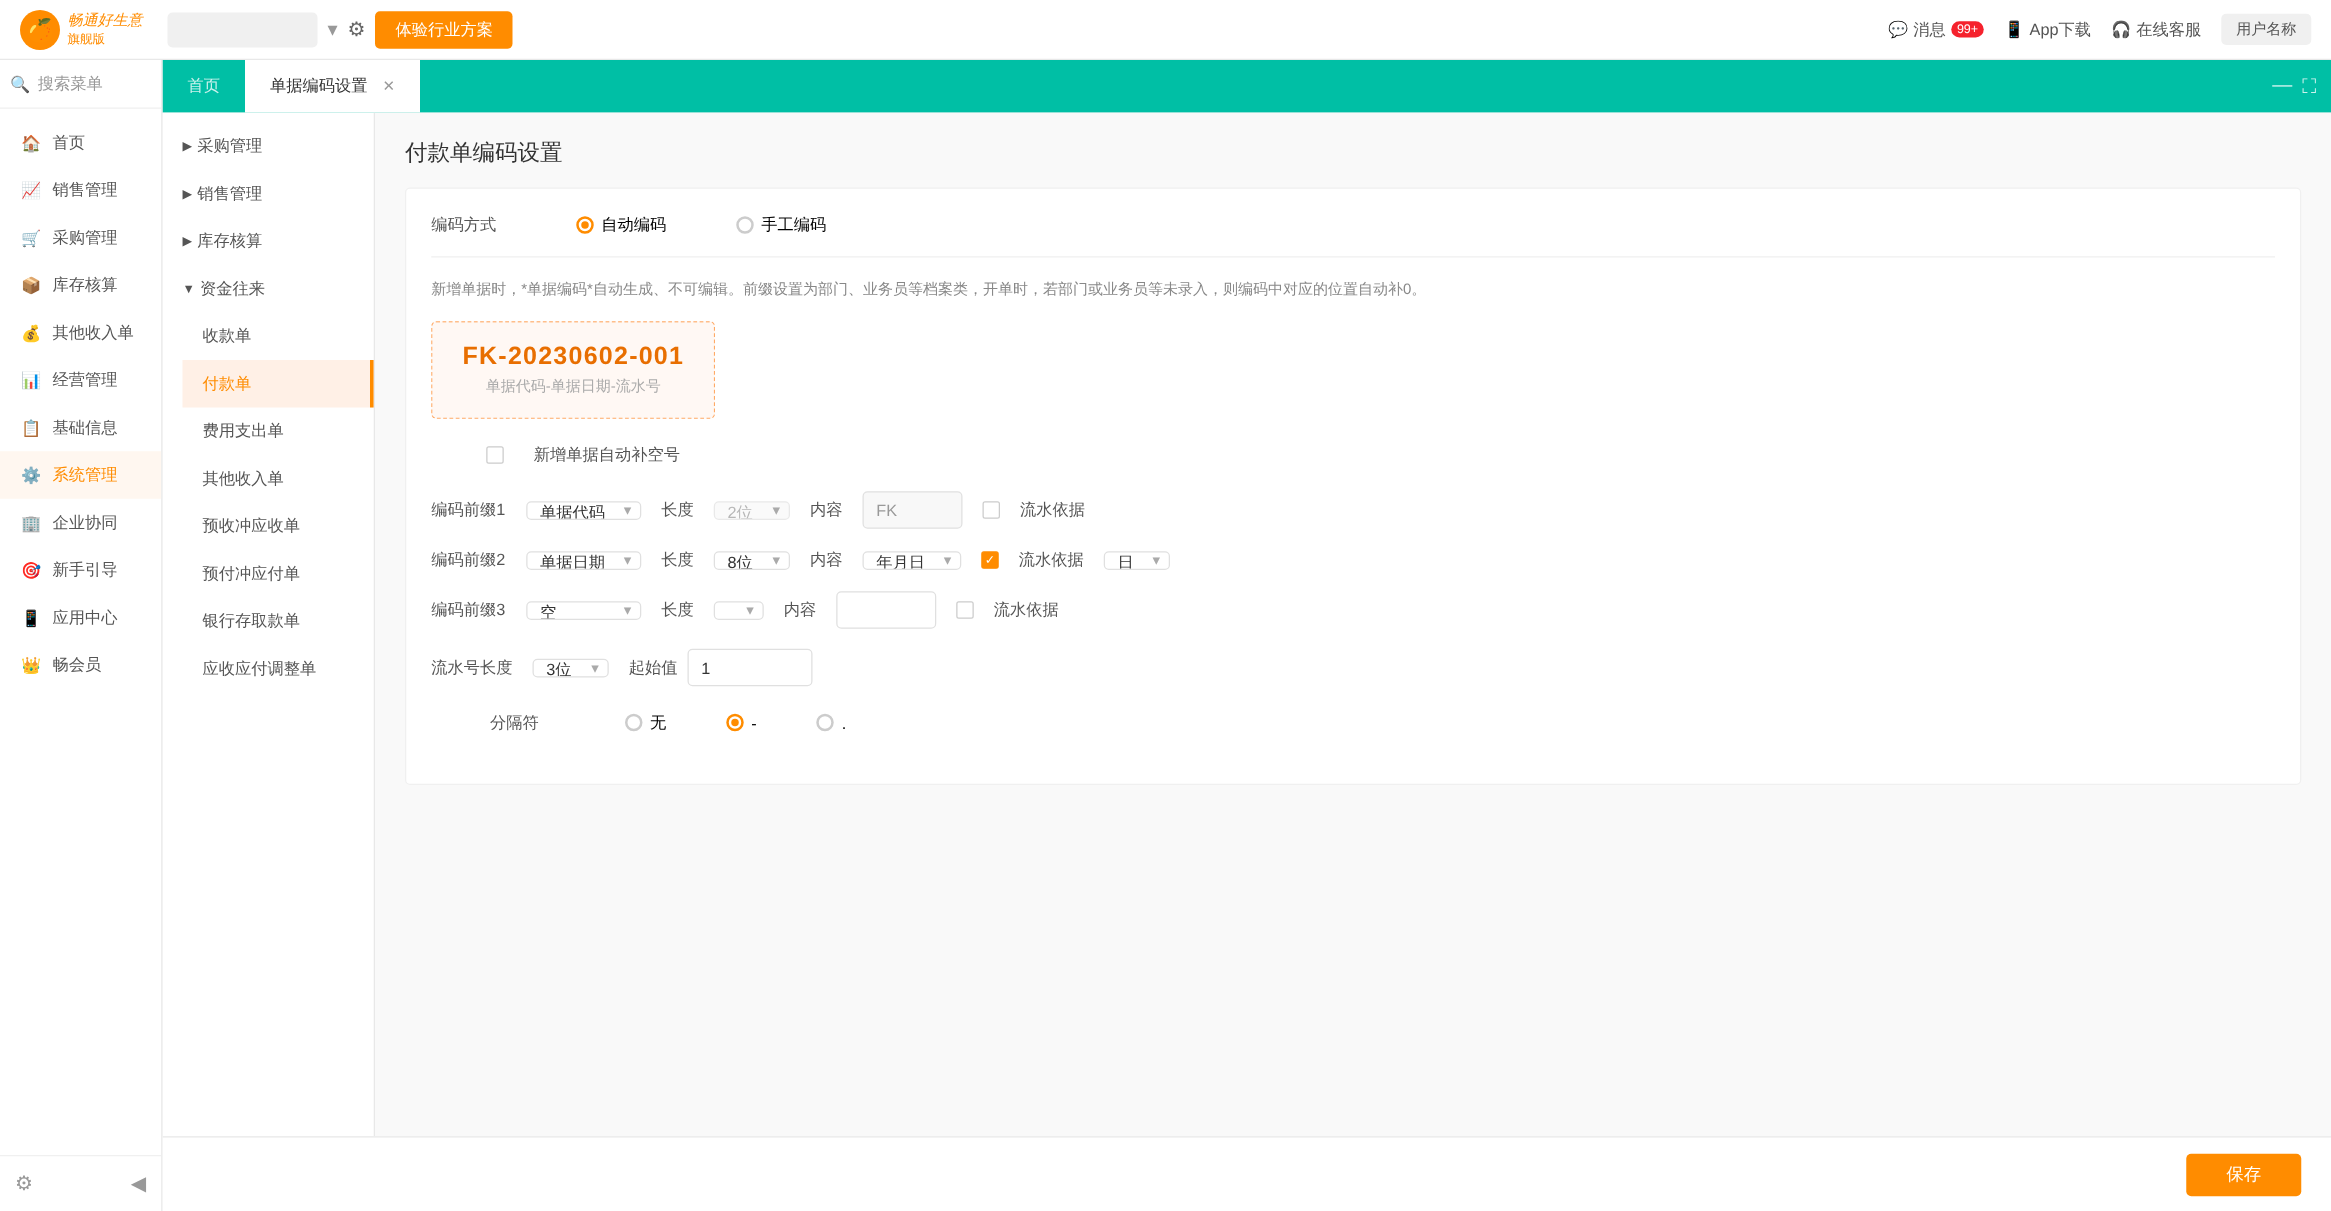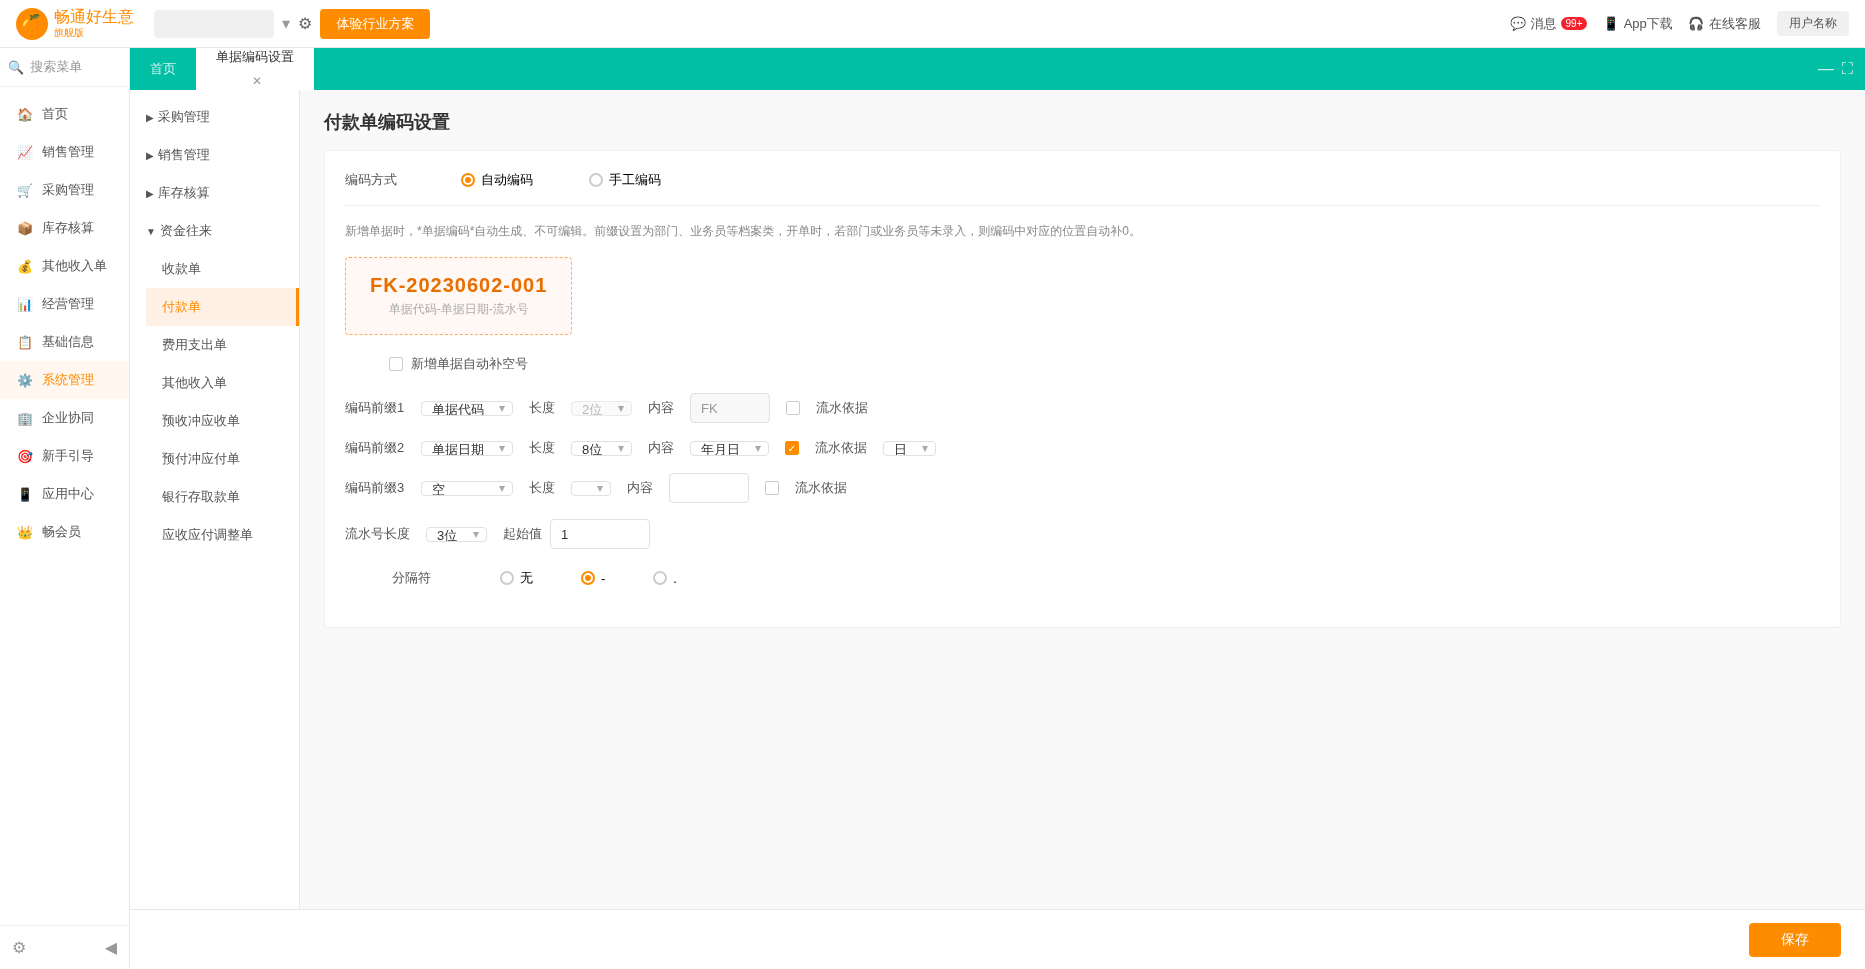--- a/index.html
+++ b/index.html
@@ -12,21 +12,21 @@
       border-bottom: 1px solid #e8e8e8;
       display: flex;
       align-items: center;
       padding: 0 16px;
       justify-content: space-between;
       flex-shrink: 0;
     }
     .topbar-left { display: flex; align-items: center; gap: 8px; }
     .brand { display: flex; align-items: center; gap: 6px; }
     .brand-icon { width: 32px; height: 32px; background: #ff8c00; border-radius: 50%; display: flex; align-items: center; justify-content: center; color: white; font-size: 18px; }
-    .brand-text { font-size: 16px; color: #ff8c00; line-height: 1.2; }
+    .brand-text { font-size: 12px; color: #ff8c00; line-height: 1.2; font-style: italic; }
     .brand-sub { font-size: 10px; color: #ff8c00; }
     .topbar-arrow { color: #999; cursor: pointer; font-size: 16px; }
     .topbar-gear { color: #666; cursor: pointer; font-size: 16px; }
     .topbar-btn { background: #ff8c00; color: white; border: none; padding: 6px 16px; border-radius: 4px; cursor: pointer; font-size: 13px; }
     .topbar-right { display: flex; align-items: center; gap: 16px; }
     .topbar-right-item { display: flex; align-items: center; gap: 4px; color: #555; font-size: 13px; cursor: pointer; }
     .badge { background: #f5222d; color: white; border-radius: 10px; font-size: 10px; padding: 1px 5px; }
     .user-area { background: #f0f0f0; padding: 4px 12px; border-radius: 4px; color: #555; font-size: 12px; }
 
     
@@ -84,21 +84,20 @@
       display: flex;
       align-items: center;
       gap: 8px;
       cursor: pointer;
       font-size: 13px;
       color: rgba(255,255,255,0.8);
     }
     .tab-item.active {
       background: #fff;
       color: #333;
-      flex-direction: column;
     }
     .tab-item .tab-close { color: #999; font-size: 12px; margin-left: 4px; }
     .tab-bar-actions { margin-left: auto; display: flex; align-items: center; gap: 8px; padding-right: 12px; }
     .tab-bar-btn { color: white; cursor: pointer; font-size: 16px; opacity: 0.8; }
 
     
     .content-area {
       flex: 1;
       display: flex;
       flex-direction: column;
@@ -135,21 +134,21 @@
 
     
     .page-content {
       flex: 1;
       padding: 20px 24px;
       overflow-y: auto;
       background: #f9f9f9;
     }
     .page-title {
       font-size: 18px;
-      font-weight: bold;
+      font-weight: normal;
       color: #333;
       margin-bottom: 16px;
     }
 
     
     .card {
       background: #fff;
       border-radius: 4px;
       padding: 20px;
       border: 1px solid #f0f0f0;
@@ -183,21 +182,21 @@
       border-radius: 4px;
       padding: 16px 24px;
       display: inline-block;
       margin-bottom: 20px;
       text-align: center;
     }
     .code-preview-main { font-size: 20px; font-weight: bold; color: #e86e00; letter-spacing: 1px; text-align: center; }
     .code-preview-sub { font-size: 12px; color: #aaa; margin-top: 4px; }
 
     
-    .checkbox-row { display: flex; align-items: center; gap: 8px; margin-bottom: 20px; padding-left: 44px; }
+    .checkbox-row { display: flex; align-items: center; gap: 24px; margin-bottom: 20px; padding-left: 44px; }
     .checkbox-box {
       width: 14px; height: 14px; border: 1px solid #ccc; border-radius: 2px;
       cursor: pointer; background: #fff;
     }
     .checkbox-label { font-size: 13px; color: #555; }
 
     
     .form-row {
       display: flex;
       align-items: center;

